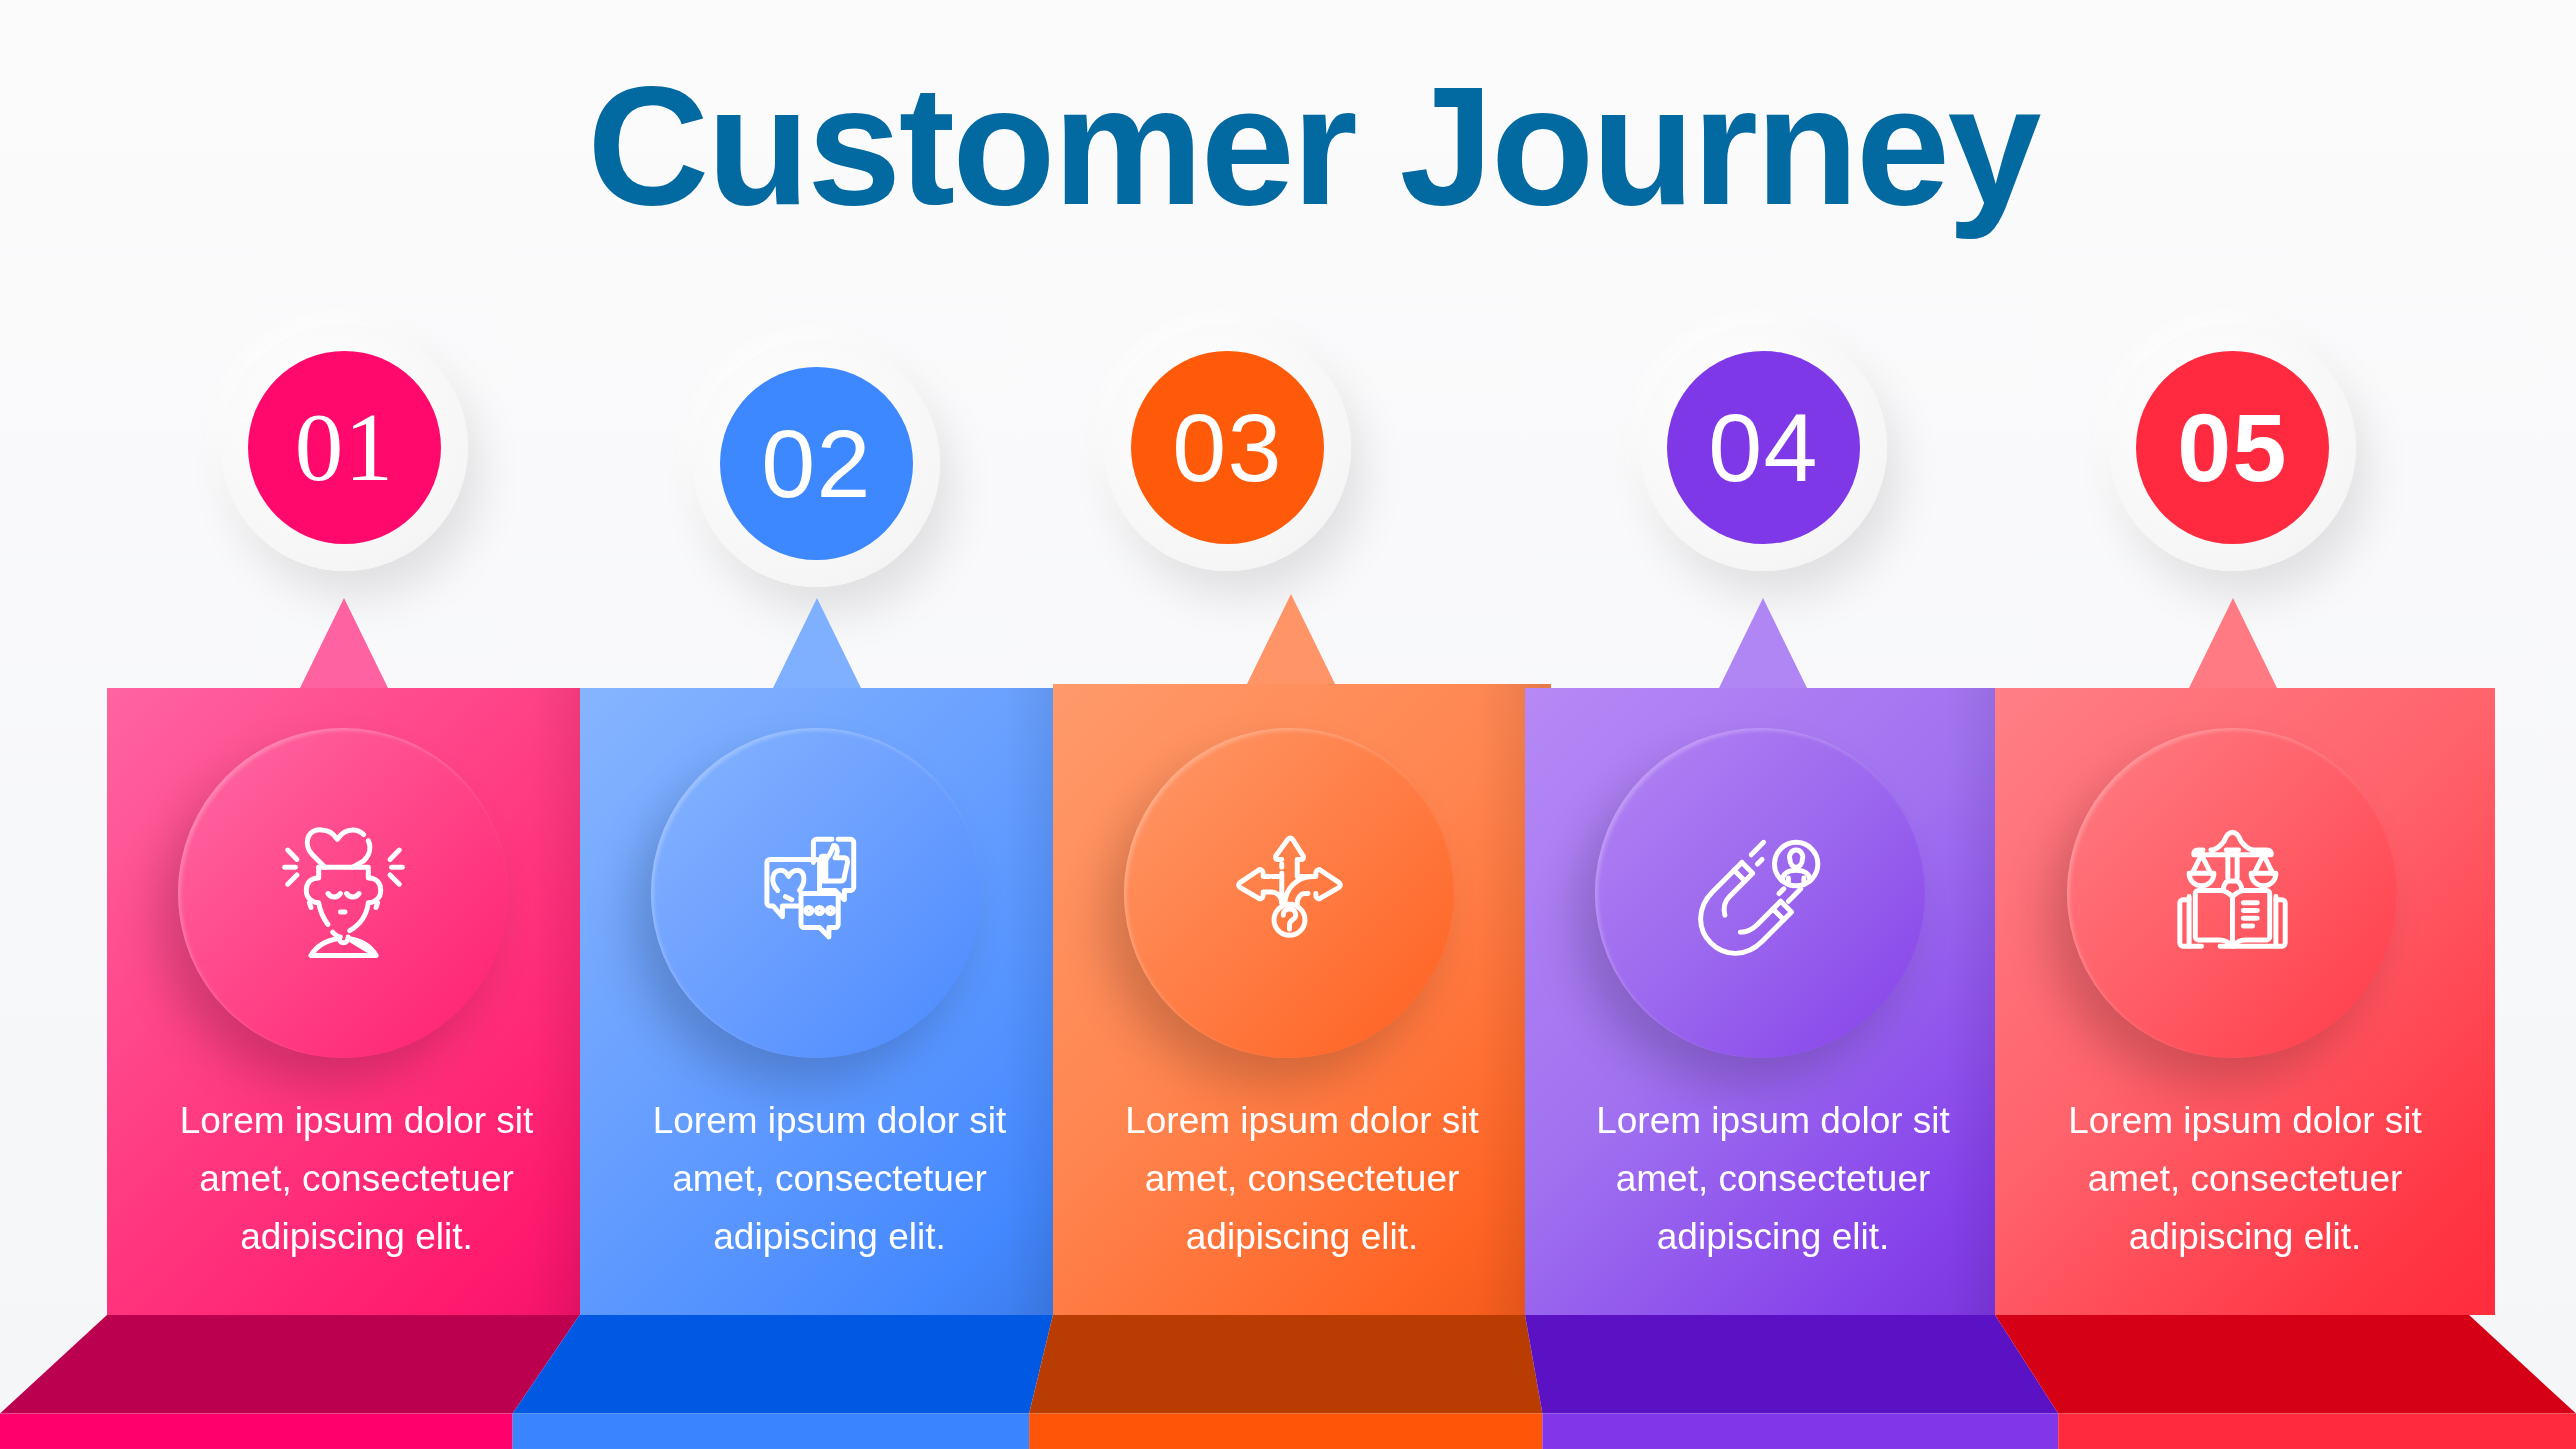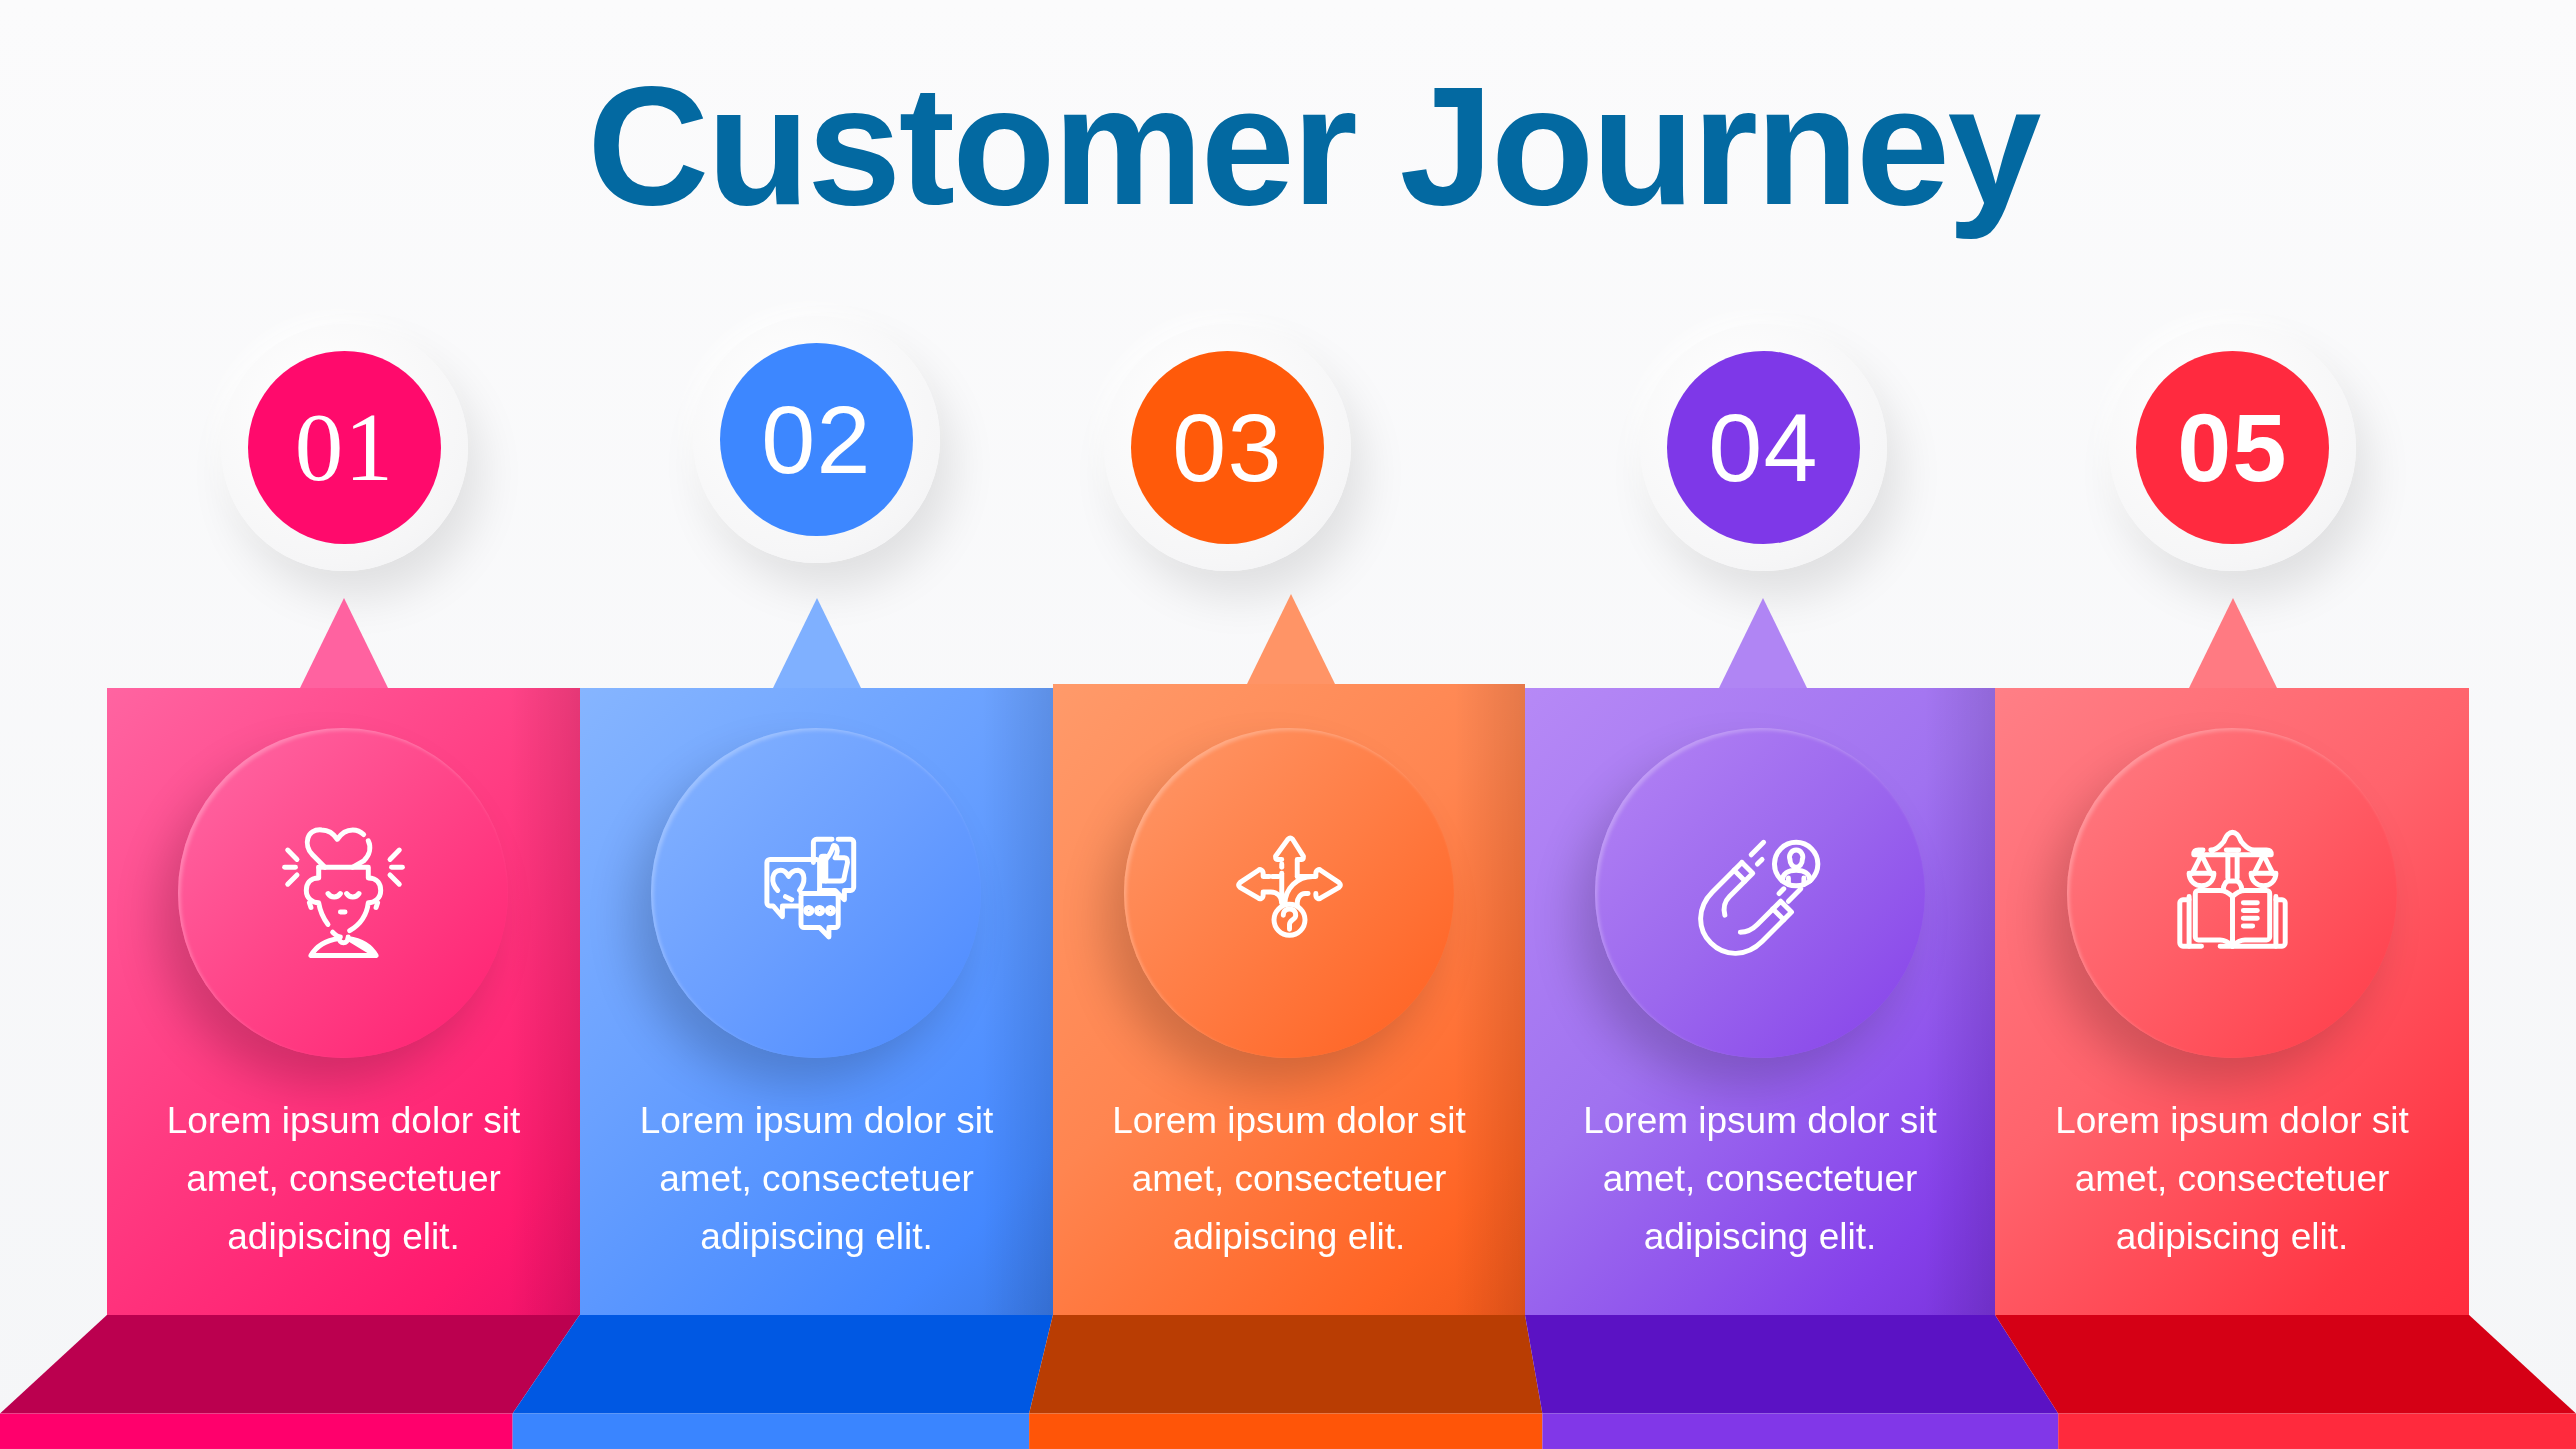--- a/index.html
+++ b/index.html
@@ -23,21 +23,21 @@
     position:absolute; left:27px; top:27px; width:193px; height:193px; border-radius:50%;
     display:flex; align-items:center; justify-content:center;
     color:#fff; font-size:97px; font-weight:400; letter-spacing:1.3px;
   }
   .pointer {
     position:absolute; width:0; height:0;
     border-left:44px solid transparent; border-right:44px solid transparent;
     border-bottom-width:90px; border-bottom-style:solid;
   }
   .card {
-    position:absolute; top:688px; height:627px;
+    position:absolute; top:688px; height:627px;padding-left:26px;
   }
   .card-shade {
     position:absolute; inset:0;
     background: linear-gradient(90deg, rgba(255,255,255,0.0) 0%, rgba(0,0,0,0.0) 85%, rgba(0,0,0,0.10) 100%);
   }
   .icon-circle {
     position:absolute; width:330px; height:330px; border-radius:50%;
     box-shadow: -19.3px 26px 45px rgba(0,0,0,0.18), inset 2.6px 2.6px 3.9px rgba(255,255,255,0.25);
     display:flex; align-items:center; justify-content:center;
   }
@@ -87,21 +87,21 @@
     </div>
     <div class="card-text" style="top:404px;">
       <div>Lorem ipsum dolor sit</div>
       <div>amet, consectetuer</div>
       <div>adipiscing elit.</div>
     </div>
   </div>
 </div>
 
 <div>
-  <div class="badge-outer" style="left:693px; top:316px;">
+  <div class="badge-outer" style="left:693px; top:340px;">
     <div class="badge-inner" style="background:#3d87ff;">02</div>
   </div>
   <div class="pointer" style="left:773px; top:598px; border-bottom-color:#7fb0ff;"></div>
   <div class="card" style="left:580px; width:473px; background:linear-gradient(135deg,#86b5ff 0%,#6aa1ff 40%,#4488ff 85%,#3a7ae8 100%);">
     <div class="card-shade"></div>
     <div class="icon-circle" style="left:71px; top:40px; background:linear-gradient(135deg,#86b4ff 0%,#6b9fff 50%,#4a89ff 100%);">
       <svg viewBox="0 0 100 100" fill="none" stroke="#fff" stroke-width="3.2" stroke-linecap="round" stroke-linejoin="round">
         <path d="M60 15 L50 15 C49 15 48 16 48 17 L48 30"></path>
         <path d="M64 15 L72 15 C73 15 74 16 74 17 L74 46 C74 47 73 48 72 48 L68 48 L68 54 L62 48 L52 48"></path>
         <path d="M54 26 L56 26 L56 42 L54 42 C53 42 53 41 53 41 L53 27 C53 26 53 26 54 26 Z"></path>

